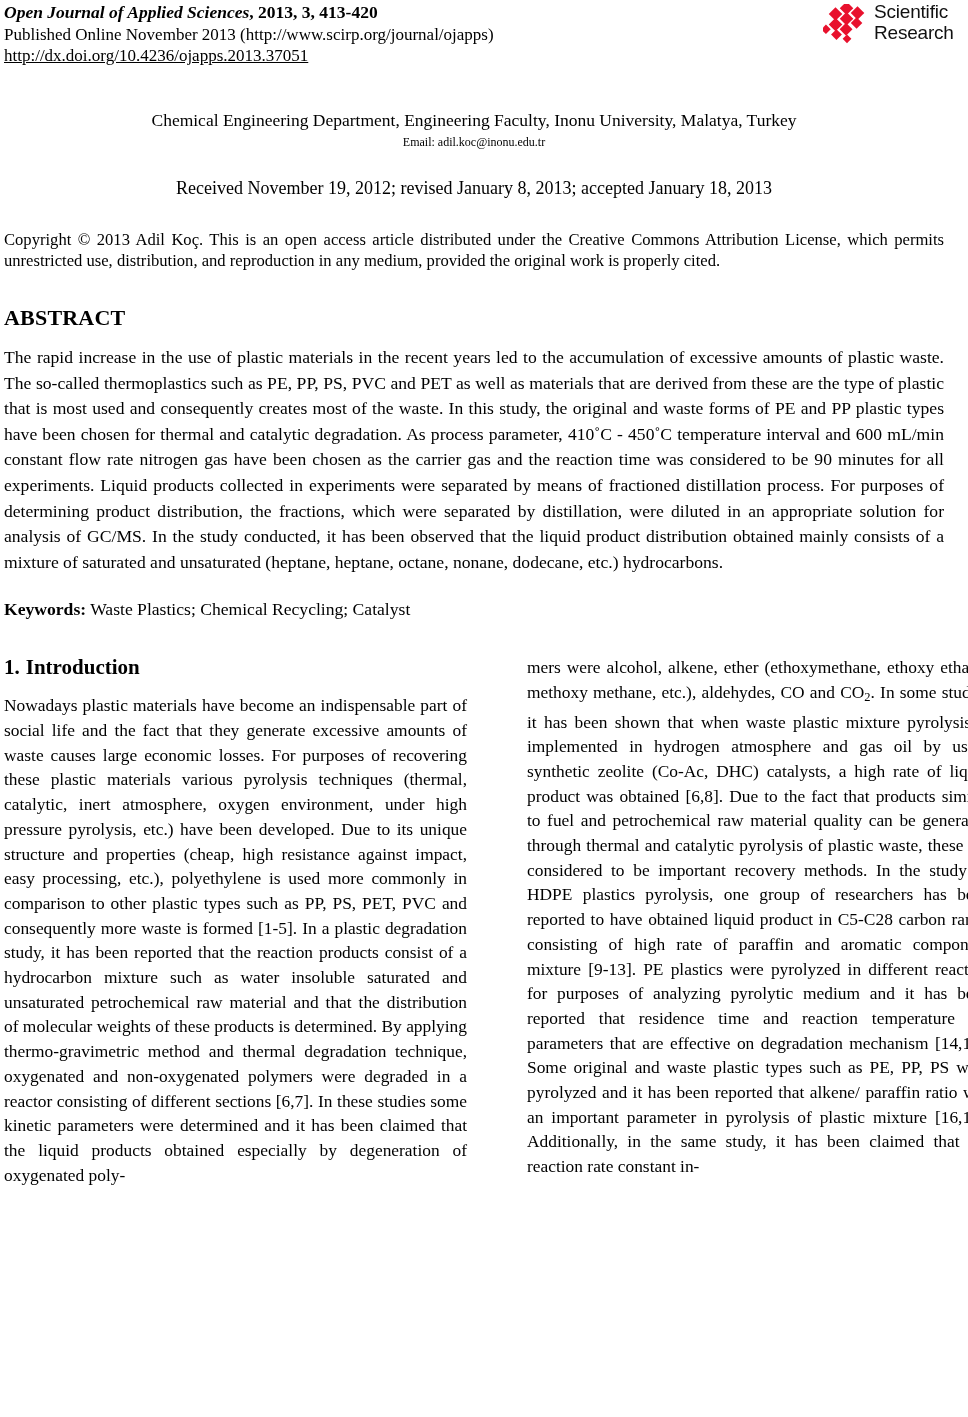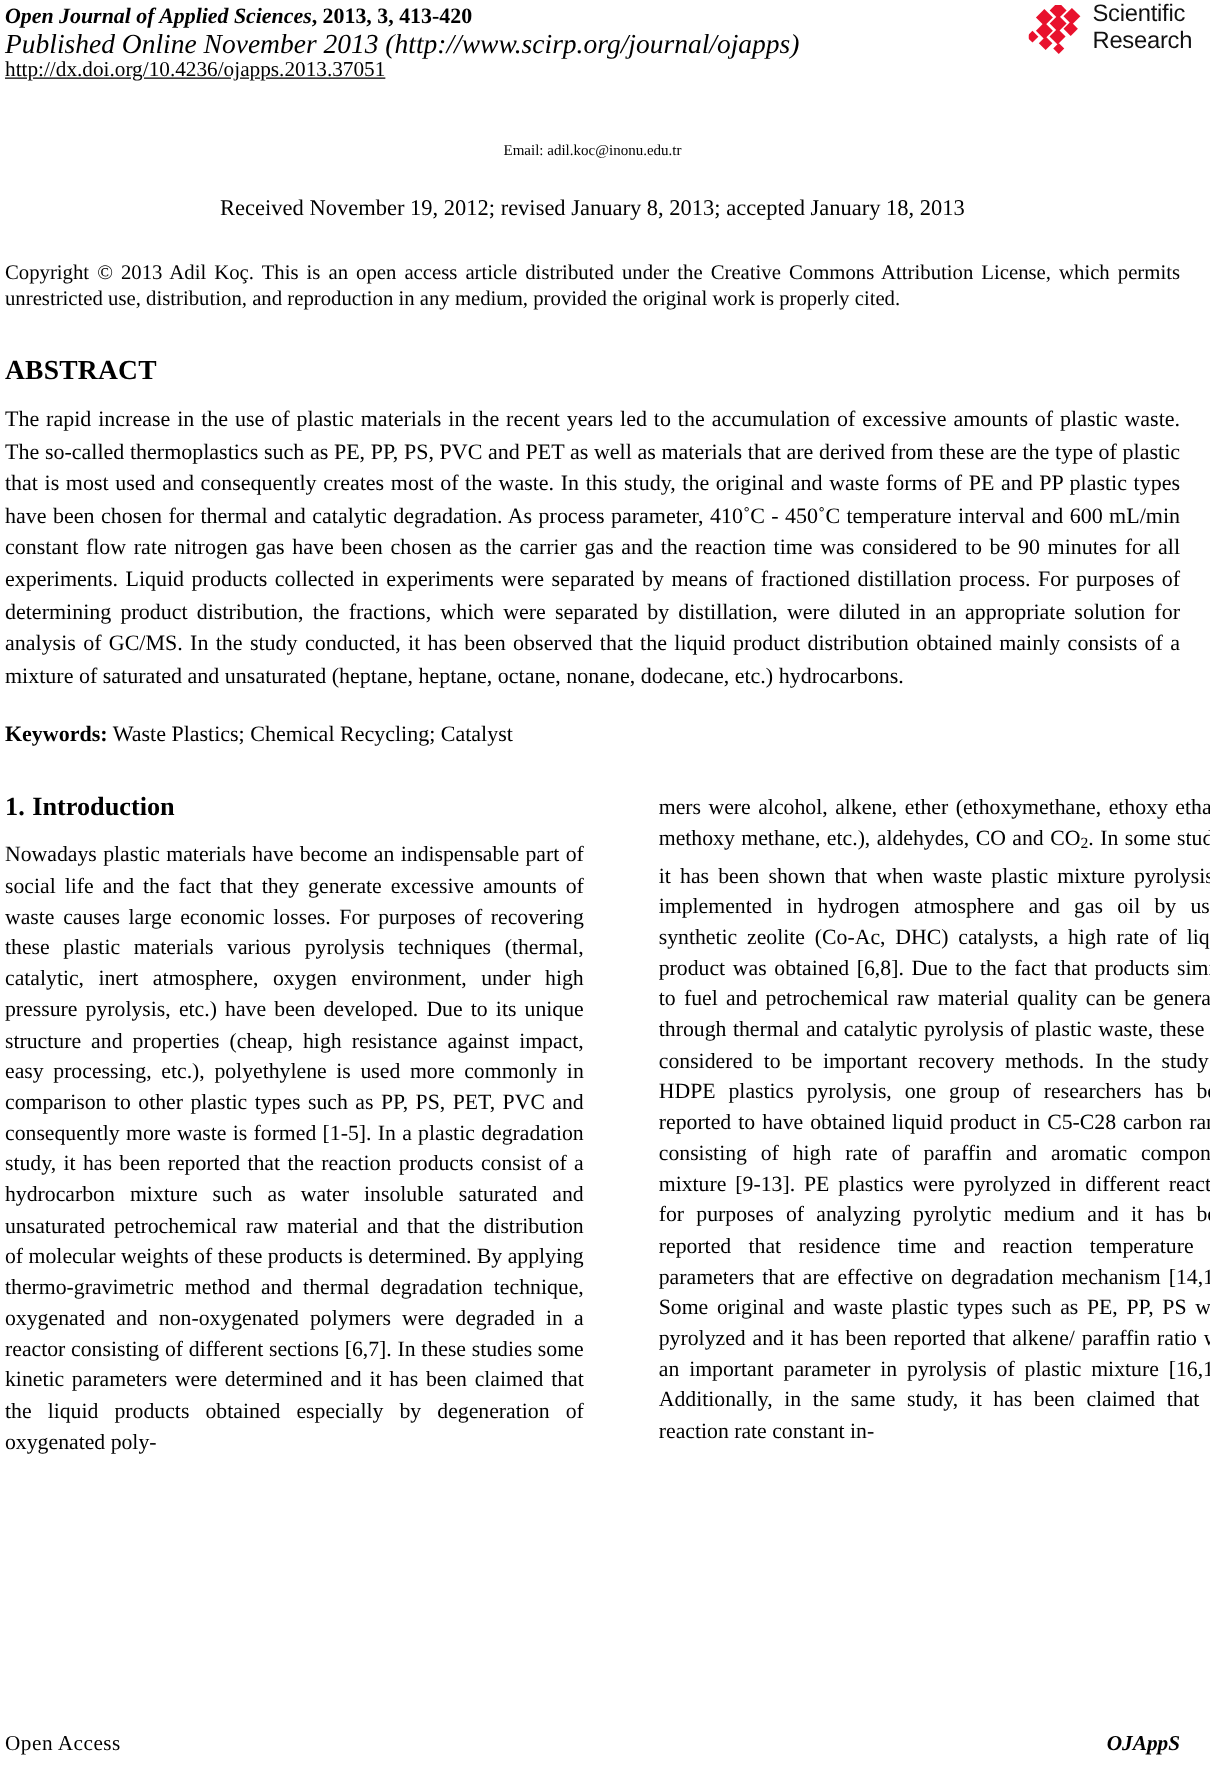--- a/index.html
+++ b/index.html
@@ -38,22 +38,21 @@
   }
   .journal-name {
     font-weight: bold;
     font-style: italic;
   }
   .journal-issue {
     font-weight: bold;
     font-style: normal;
   }
   .pub-online {
-    font-size: 22px;
-    font-style: italic;
+    font-size: 17px;
   }
   .doi-link {
     color: #000000;
     text-decoration: underline;
     font-size: 17px;
   }
 
   .publisher-logo {
     position: absolute;
     right: -4px;
@@ -238,20 +237,21 @@
       </svg>
       <div class="logo-text">
         <div>Scientific</div>
         <div>Research</div>
       </div>
     </div>
   </div>
 
 
   <div class="author-block">
+    <div class="affiliation">Chemical Engineering Department, Engineering Faculty, Inonu University, Malatya, Turkey</div>
     <div class="email-line">Email: adil.koc@inonu.edu.tr</div>
   </div>
   <div class="dates-line">Received November 19, 2012; revised January 8, 2013; accepted January 18, 2013</div>
 
   <div class="copyright">Copyright © 2013  Adil Koç. This is an open access article distributed under the Creative Commons Attribution License, which permits unrestricted use, distribution, and reproduction in any medium, provided the original work is properly cited.</div>
 
   <div class="abstract-heading">ABSTRACT</div>
   <div class="abstract-body">The rapid increase in the use of plastic materials in the recent years led to the accumulation of excessive amounts of plastic waste. The so-called thermoplastics such as PE, PP, PS, PVC and PET as well as materials that are derived from these are the type of plastic that is most used and consequently creates most of the waste. In this study, the original and waste forms of PE and PP plastic types have been chosen for thermal and catalytic degradation. As process parameter, 410˚C - 450˚C temperature interval and 600 mL/min constant flow rate nitrogen gas have been chosen as the carrier gas and the reaction time was considered to be 90 minutes for all experiments. Liquid products collected in experiments were separated by means of fractioned distillation process. For purposes of determining product distribution, the fractions, which were separated by distillation, were diluted in an appropriate solution for analysis of GC/MS. In the study conducted, it has been observed that the liquid product distribution obtained mainly consists of a mixture of saturated and unsaturated (heptane, heptane, octane, nonane, dodecane, etc.) hydrocarbons.</div>
 
   <div class="keywords">
@@ -266,18 +266,14 @@
       </div>
       <p class="body-text">Nowadays plastic materials have become an indispensable part of social life and the fact that they generate excessive amounts of waste causes large economic losses. For purposes of recovering these plastic materials various pyrolysis techniques (thermal, catalytic, inert atmosphere, oxygen environment, under high pressure pyrolysis, etc.) have been developed. Due to its unique structure and properties (cheap, high resistance against impact, easy processing, etc.), polyethylene is used more commonly in comparison to other plastic types such as PP, PS, PET, PVC and consequently more waste is formed [1-5]. In a plastic degradation study, it has been reported that the reaction products consist of a hydrocarbon mixture such as water insoluble saturated and unsaturated petrochemical raw material and that the distribution of molecular weights of these products is determined. By applying thermo-gravimetric method and thermal degradation technique, oxygenated and non-oxygenated polymers were degraded in a reactor consisting of different sections [6,7]. In these studies some kinetic parameters were determined and it has been claimed that the liquid products obtained especially by degeneration of oxygenated poly-</p>
     </div>
 
     <div class="column col-right">
       <p class="body-text"><span>mers were alcohol, alkene, ether (ethoxymethane, ethoxy ethane, methoxy methane, etc.), aldehydes, CO and CO</span><sub>2</sub><span>. In some studies it has been shown that when waste plastic mixture pyrolysis is implemented in hydrogen atmosphere and gas oil by using synthetic zeolite (Co-Ac, DHC) catalysts, a high rate of liquid product was obtained [6,8]. Due to the fact that products similar to fuel and petrochemical raw material quality can be generated through thermal and catalytic pyrolysis of plastic waste, these are considered to be important recovery methods. In the study of HDPE plastics pyrolysis, one group of researchers has been reported to have obtained liquid product in C5-C28 carbon range consisting of high rate of paraffin and aromatic component mixture [9-13]. PE plastics were pyrolyzed in different reactors for purposes of analyzing pyrolytic medium and it has been reported that residence time and reaction temperature are parameters that are effective on degradation mechanism [14,15]. Some original and waste plastic types such as PE, PP, PS were pyrolyzed and it has been reported that alkene/ paraffin ratio was an important parameter in pyrolysis of plastic mixture [16,17]. Additionally, in the same study, it has been claimed that the reaction rate constant in-</span></p>
     </div>
 
   </div>
 
-  <div class="footer">
-    <div class="footer-left">Open  Access</div>
-    <div class="footer-right">OJAppS</div>
-  </div>
 
 </div>
 
 </body></html>

